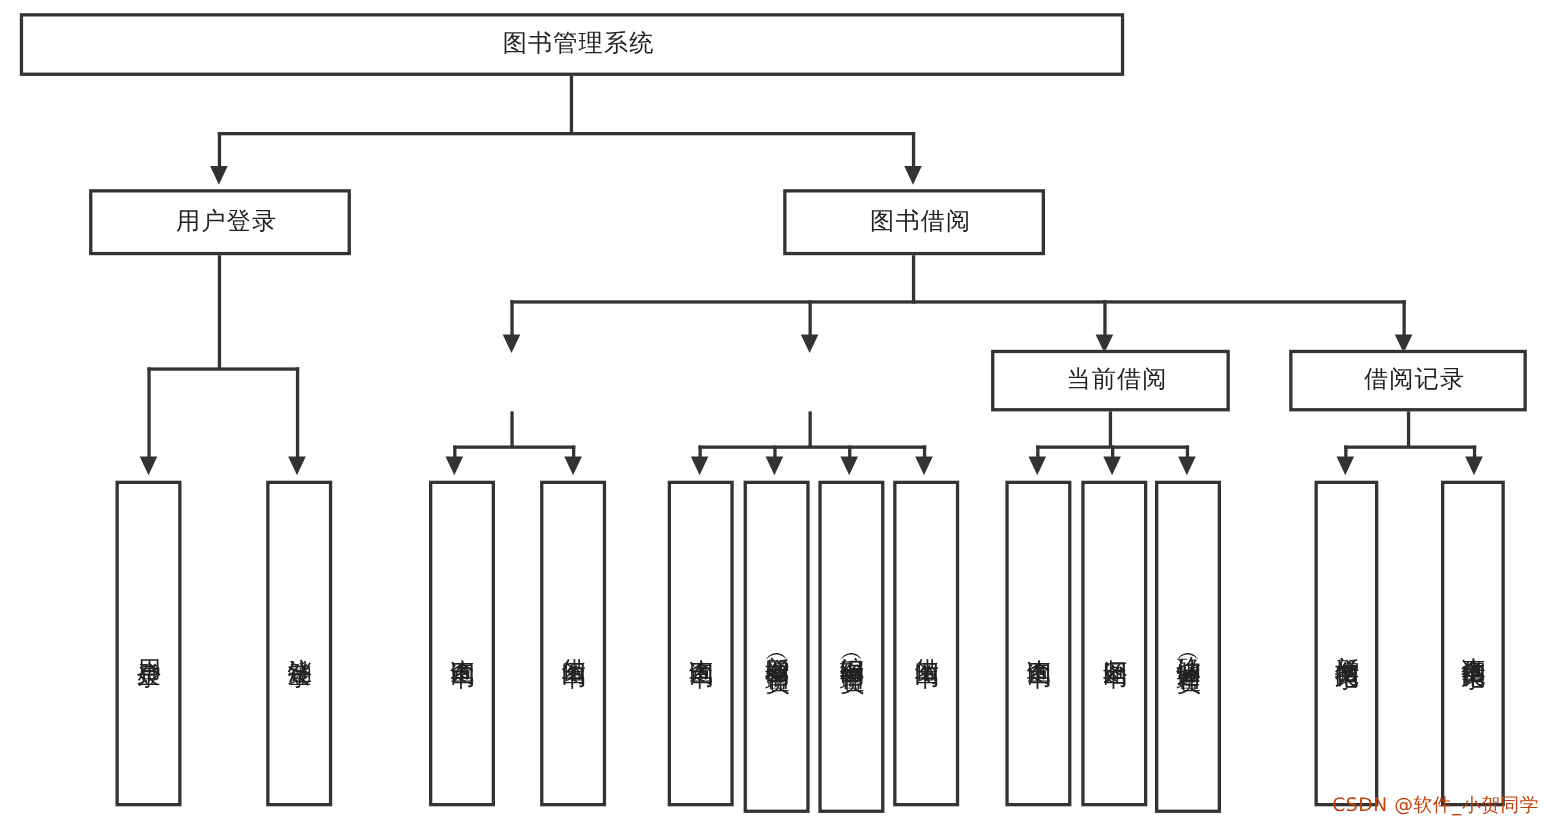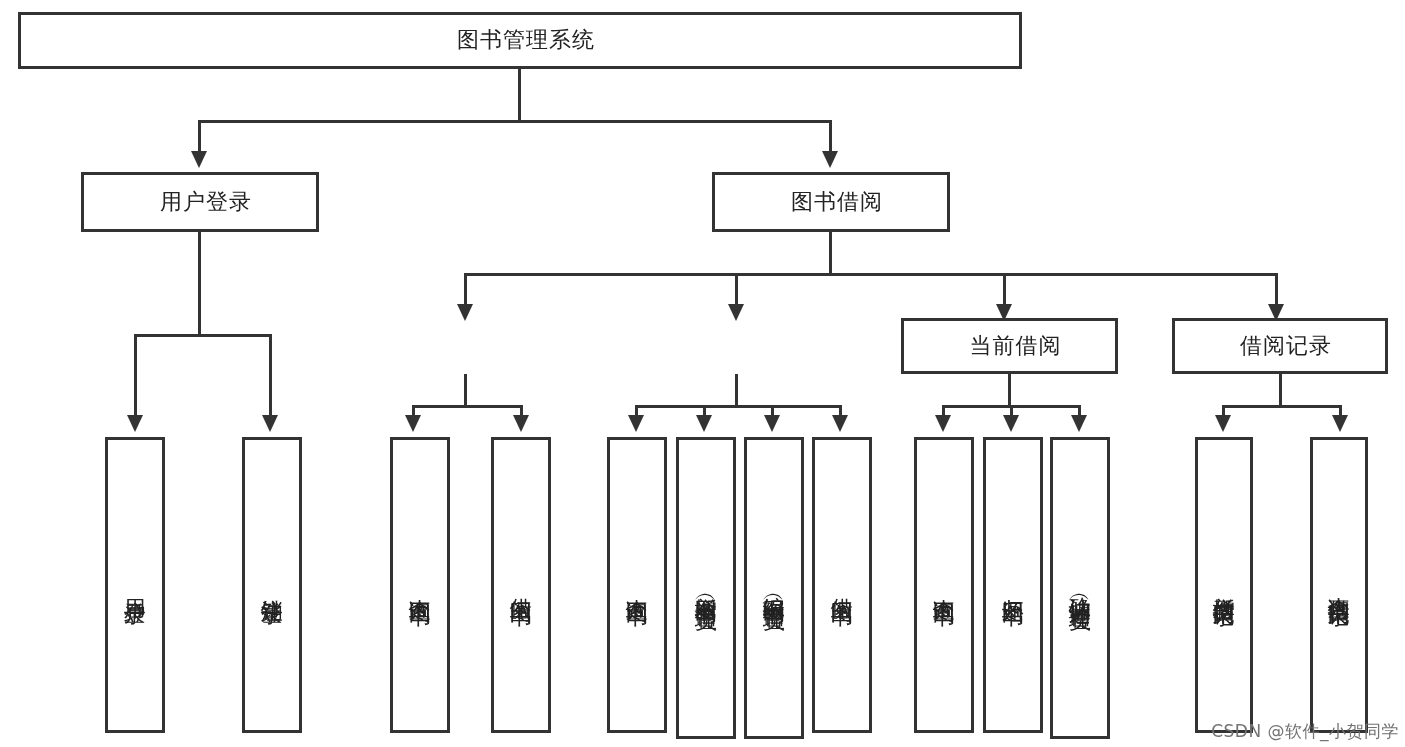--- a/index.html
+++ b/index.html
@@ -60,21 +60,21 @@
     height: 0;
     border-left: 8px solid transparent;
     border-right: 8px solid transparent;
     border-top: 17px solid #333333;
   }
   #watermark {
     position: absolute;
     right: 6px;
     bottom: 4px;
     font-size: 17px;
-    color: #737373;
+    color: #c2410c;
     letter-spacing: 0.5px;
     white-space: nowrap;
     font-family: "DejaVu Sans", "Liberation Sans", sans-serif;
   }
 </style>
 </head>
 <body>
 
 <div id="canvas">
 

